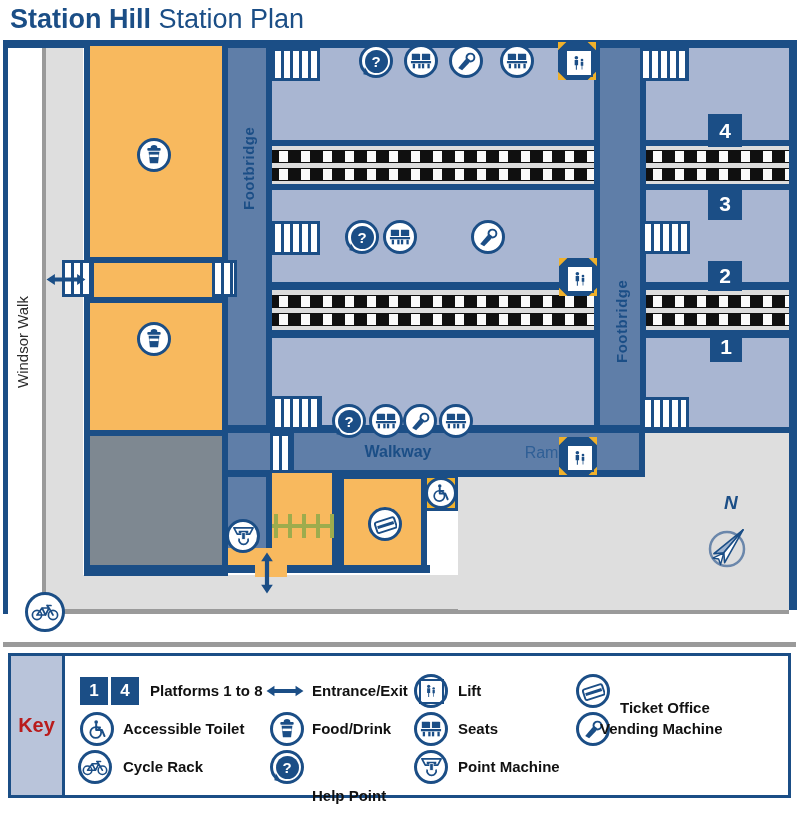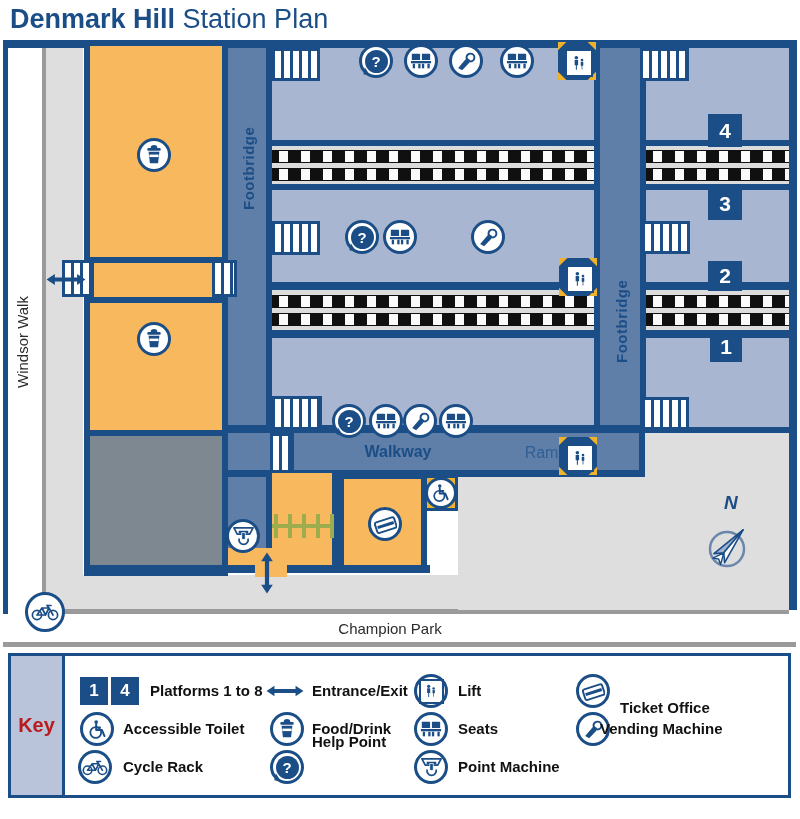--- a/index.html
+++ b/index.html
@@ -130,32 +130,31 @@
     </symbol>
     <symbol id="sym-arrow-v" viewBox="0 0 12 36">
       <path d="M6 0.5 L1 8 h3.2 v20 H1 l5 7.5 L11 28 H7.8 V8 H11 z" fill="#1b4e86"></path>
     </symbol>
   </defs>
 </svg>
 
 <div class="page">
 
   <div class="abs title">
-    <span class="b">Denmark Hill</span><span> Station Plan</span>
+    <span class="b">Station Hill</span><span> Station Plan</span>
   </div>
 
   <div class="abs road-white" style="left:8px;top:46px;width:34px;height:596px;"></div>
   <div class="abs navy-bg" style="left:3px;top:40px;width:5px;height:607px;"></div>
   <div class="abs road-border-gray" style="left:42px;top:46px;width:4px;height:563px;"></div>
   <div class="abs lgray-bg" style="left:46px;top:46px;width:37px;height:563px;"></div>
   <div class="abs lgray-bg" style="left:46px;top:575px;width:743px;height:34px;"></div>
   <div class="abs road-border-gray" style="left:46px;top:609px;width:743px;height:5px;"></div>
   <div class="abs road-white" style="left:3px;top:614px;width:793px;height:28px;"></div>
   <div class="abs road-border-gray" style="left:3px;top:642px;width:793px;height:5px;"></div>
-  <div class="abs street" style="left:290px;top:620px;width:200px;text-align:center;">Champion Park</div>
   <div class="abs vtext street" style="left:4px;top:288px;width:36px;height:108px;">Windsor Walk</div>
 
   <div class="abs plat-bg" style="left:266px;top:48px;width:523px;height:382px;"></div>
 
   <div class="abs track-band" style="left:266px;top:140px;width:523px;height:50px;">
     <div class="rail" style="top:4px;"></div>
     <div class="rail" style="top:22px;"></div>
   </div>
   <div class="abs track-band b2" style="left:266px;top:282px;width:523px;height:56px;">
     <div class="rail" style="top:5px;"></div>
@@ -408,21 +407,21 @@
   <div class="abs icirc i34" style="left:78px;top:750px;">
       <svg width="26" height="17">
         <use href="#sym-bike"></use>
       </svg>
     </div>
   <div class="abs key-label" style="left:123px;top:759px;">Cycle Rack</div>
 
   <div class="abs icirc i34" style="left:270px;top:750px;">
     <div class="help-disc">?</div>
   </div>
-  <div class="abs key-label" style="left:312px;top:734px;">Help Point</div>
+  <div class="abs key-label" style="left:312px;top:788px;">Help Point</div>
 
   <div class="abs icirc i34" style="left:414px;top:750px;">
       <svg width="23" height="23">
         <use href="#sym-tmach"></use>
       </svg>
     </div>
   <div class="abs key-label" style="left:458px;top:759px;">Point Machine</div>
 
 </div>
 

